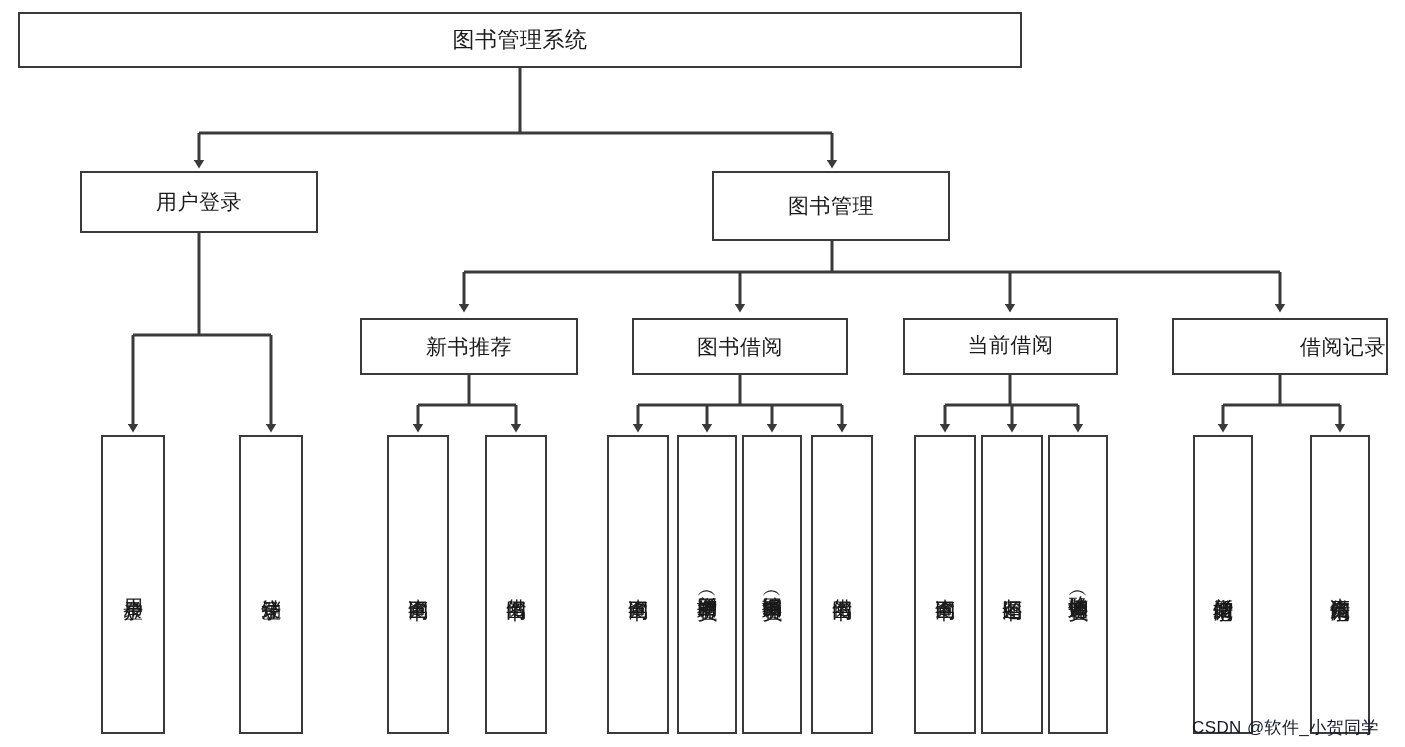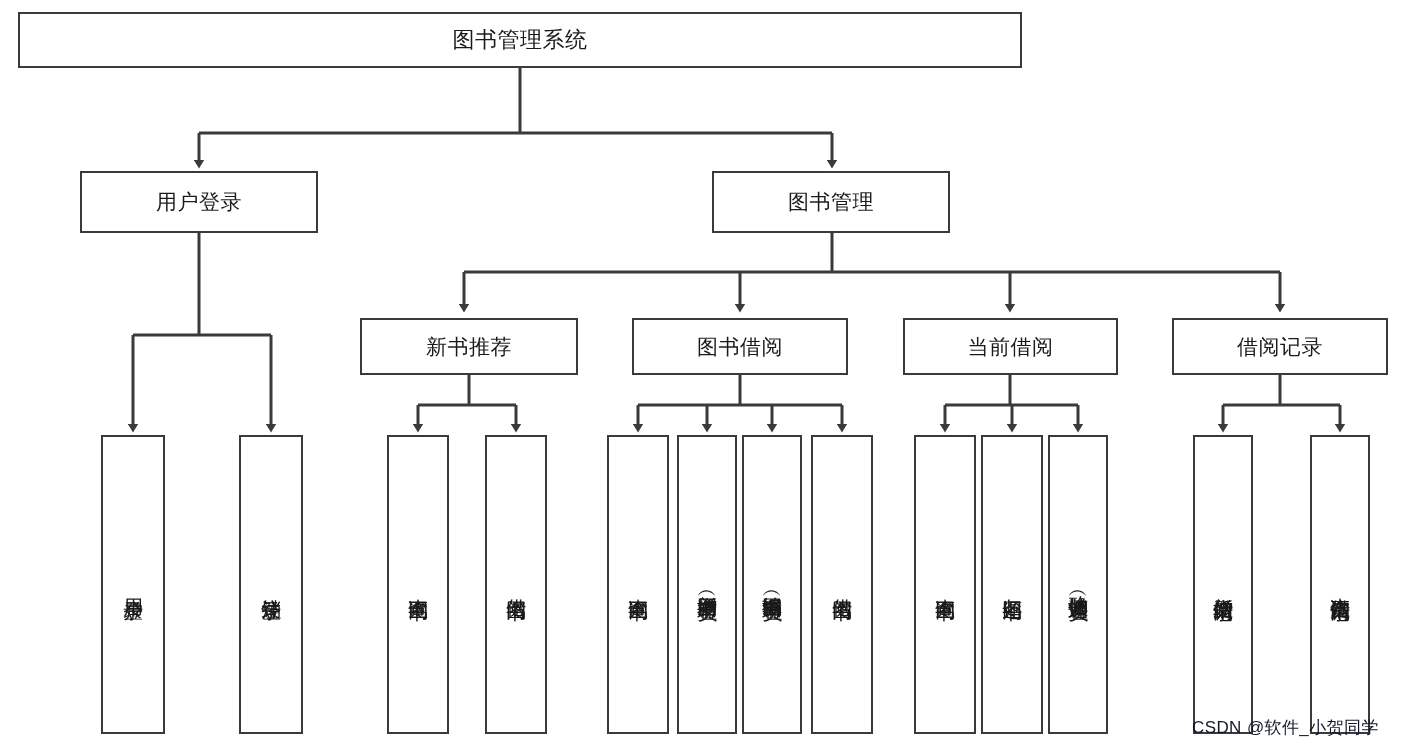--- a/index.html
+++ b/index.html
@@ -122,34 +122,34 @@
     </g>
   </svg>
 
   <div class="node root" style="left:18px; top:12px; width:1004px; height:56px;">
     <span class="label">图书管理系统</span>
   </div>
 
   <div class="node" style="left:80px; top:171px; width:238px; height:62px;">
     <span class="label">用户登录</span>
   </div>
-  <div class="node" style="left:712px; top:171px; width:238px; height:62px;">
+  <div class="node" style="left:712px; top:171px; width:238px; height:70px;">
     <span class="label">图书管理</span>
   </div>
 
   <div class="node" style="left:632px; top:318px; width:216px; height:57px;">
     <span class="label">图书借阅</span>
   </div>
   <div class="node" style="left:360px; top:318px; width:218px; height:57px;">
     <span class="label">新书推荐</span>
   </div>
-  <div class="node" style="left:903px; top:318px; width:215px; height:57px;">
+  <div class="node" style="left:903px; top:318px; width:215px; height:57px;font-family:Liberation Mono, monospace;">
     <span class="label">当前借阅</span>
   </div>
-  <div class="node" style="left:1172px; top:318px; width:216px; height:57px;">
+  <div class="node" style="left:1172px; top:318px; width:216px; height:57px;justify-content:flex-end;">
     <span class="label">借阅记录</span>
   </div>
 
   <div class="node vertical" style="left:101px; top:435px; width:64px; height:299px;">
     <span class="label">用户登录</span>
   </div>
   <div class="node vertical" style="left:239px; top:435px; width:64px; height:299px;">
     <span class="label">注销登录</span>
   </div>
 

